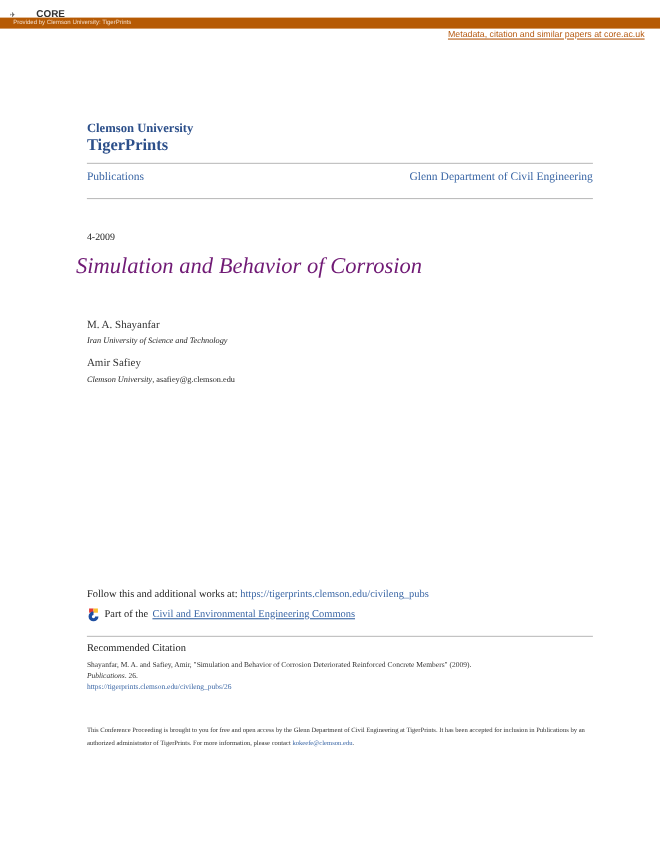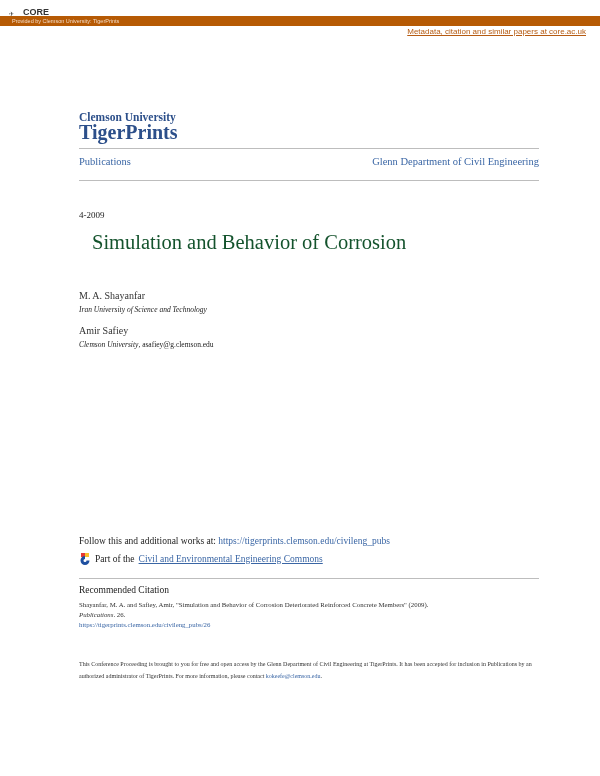--- a/index.html
+++ b/index.html
@@ -1,29 +1,29 @@
 <!DOCTYPE html>
 <html><head>
 <meta charset="utf-8">
 <style>
   html, body { margin:0; padding:0; }
   body { width:600px; height:776px; background:#fff; position:relative; overflow:hidden; font-family:"Liberation Serif", serif; color:#222; }
   .core-logo { position:absolute; left:9px; top:3px; height:14px; display:flex; align-items:flex-end; }
   .core-logo .mark { font-family:"Liberation Sans", sans-serif; font-size:6px; color:#333; line-height:6px; width:8px; }
-  .core-logo .txt { font-family:"Liberation Sans", sans-serif; font-weight:bold; font-size:9px; color:#333; margin-left:6px; }
+  .core-logo .txt { font-family:"Liberation Sans", sans-serif; font-weight:bold; font-size:9px; color:#333; margin-left:16px; }
   .core-link { position:absolute; right:14px; top:3px; font-family:"Liberation Sans", sans-serif; font-size:8px; color:#b65b12; text-decoration:underline;margin-top:24px; }
   .banner { position:absolute; left:0; top:16px; width:600px; height:10px; background:#b65a04; }
   .banner span { font-family:"Liberation Sans", sans-serif; font-size:5.5px; color:#f3dcc8; position:absolute; left:12px; top:2px; }
   .inst { position:absolute; left:79px; top:111px; font-weight:bold; color:#2c4f8a; }
   .inst .u { font-size:11.5px; line-height:13px; }
-  .inst .t { font-size:20px; line-height:17px; }
+  .inst .t { font-size:15px; line-height:17px; }
   .rule { position:absolute; left:79px; width:460px; height:1px; background:#bdbdbd; }
   .nav { position:absolute; top:156px; font-size:10.5px; color:#3a66a5; }
   .date { position:absolute; left:79px; top:210px; font-size:9px; color:#222;font-family:Liberation Serif, serif; }
-  .title { position:absolute; left:92px; top:230px; font-size:20.5px; line-height:24px; color:#14532d; width:470px; }
+  .title { position:absolute; left:69px; top:230px; font-size:20.5px; line-height:24px; color:#701a75; width:470px;font-style:italic; }
   .author { position:absolute; left:79px; font-size:10px; color:#333; }
   .aff { position:absolute; left:79px; font-size:7.5px; font-style:italic; color:#222; }
   .aff .em { font-style:normal; }
   .follow { position:absolute; left:79px; top:536px; font-size:9.5px; color:#222; }
   .follow a, .partof a { color:#3a66a5; }
   .partof { position:absolute; left:79px; top:553px; font-size:9.5px; color:#222; display:flex; align-items:center; }
   .partof a { text-decoration:underline; margin-left:4px; }
   .commons-icon { width:12px; height:12px; position:relative; margin-right:4px; }
   .rec-h { position:absolute; left:79px; top:585px; font-size:9.5px; color:#222; }
   .cit { position:absolute; left:79px; top:600px; font-size:6.8px; line-height:10px; color:#333; width:460px; }

